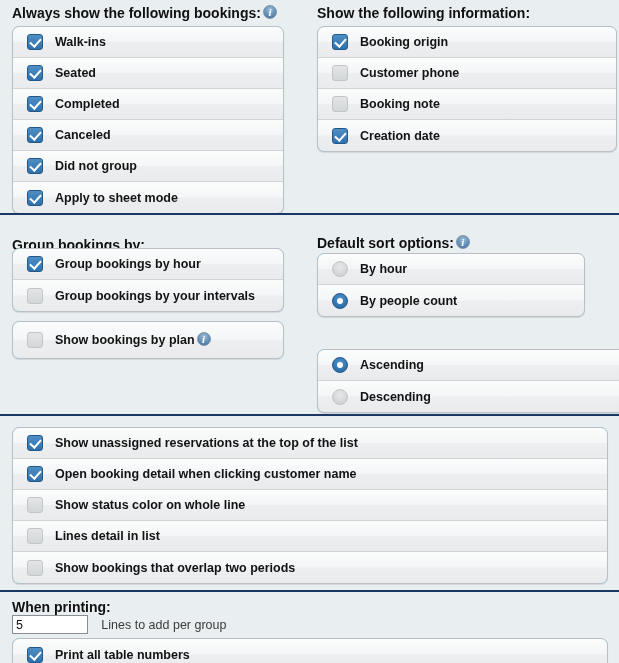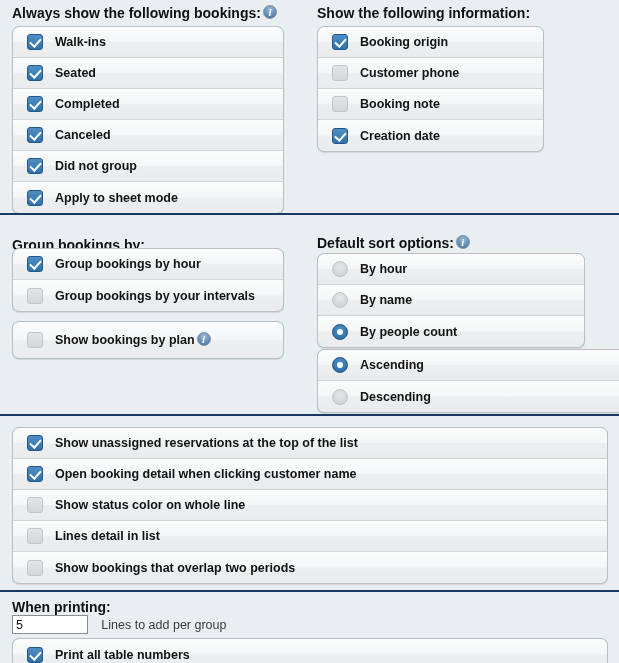--- a/index.html
+++ b/index.html
@@ -213,21 +213,21 @@
     <div class="row">
       <span class="cb on"></span>
       <span class="row-label">Apply to sheet mode</span>
     </div>
   </div>
 
   <div class="label-row" style="left:317px; top:4px;">
     <span class="sect-label">Show the following information:</span>
   </div>
 
-  <div class="group" style="left:317px; top:26px; width:227px;">
+  <div class="group" style="left:317px; top:26px; width:300px;">
     <div class="row">
       <span class="cb on"></span>
       <span class="row-label">Booking origin</span>
     </div>
     <div class="row">
       <span class="cb off"></span>
       <span class="row-label">Customer phone</span>
     </div>
     <div class="row">
       <span class="cb off"></span>
@@ -265,24 +265,20 @@
   </div>
 
   <div class="label-row" style="left:317px; top:234px;">
     <span class="sect-label">Default sort options:</span><span class="info-icon"></span>
   </div>
 
   <div class="group" style="left:317px; top:253px; width:268px;">
     <div class="row">
       <span class="rb off"></span>
       <span class="row-label">By hour</span>
-    </div>
-    <div class="row">
-      <span class="rb off"></span>
-      <span class="row-label">By name</span>
     </div>
     <div class="row">
       <span class="rb on"></span>
       <span class="row-label">By people count</span>
     </div>
   </div>
 
   <div class="group" style="left:317px; top:349px; width:315px;">
     <div class="row">
       <span class="rb on"></span>

